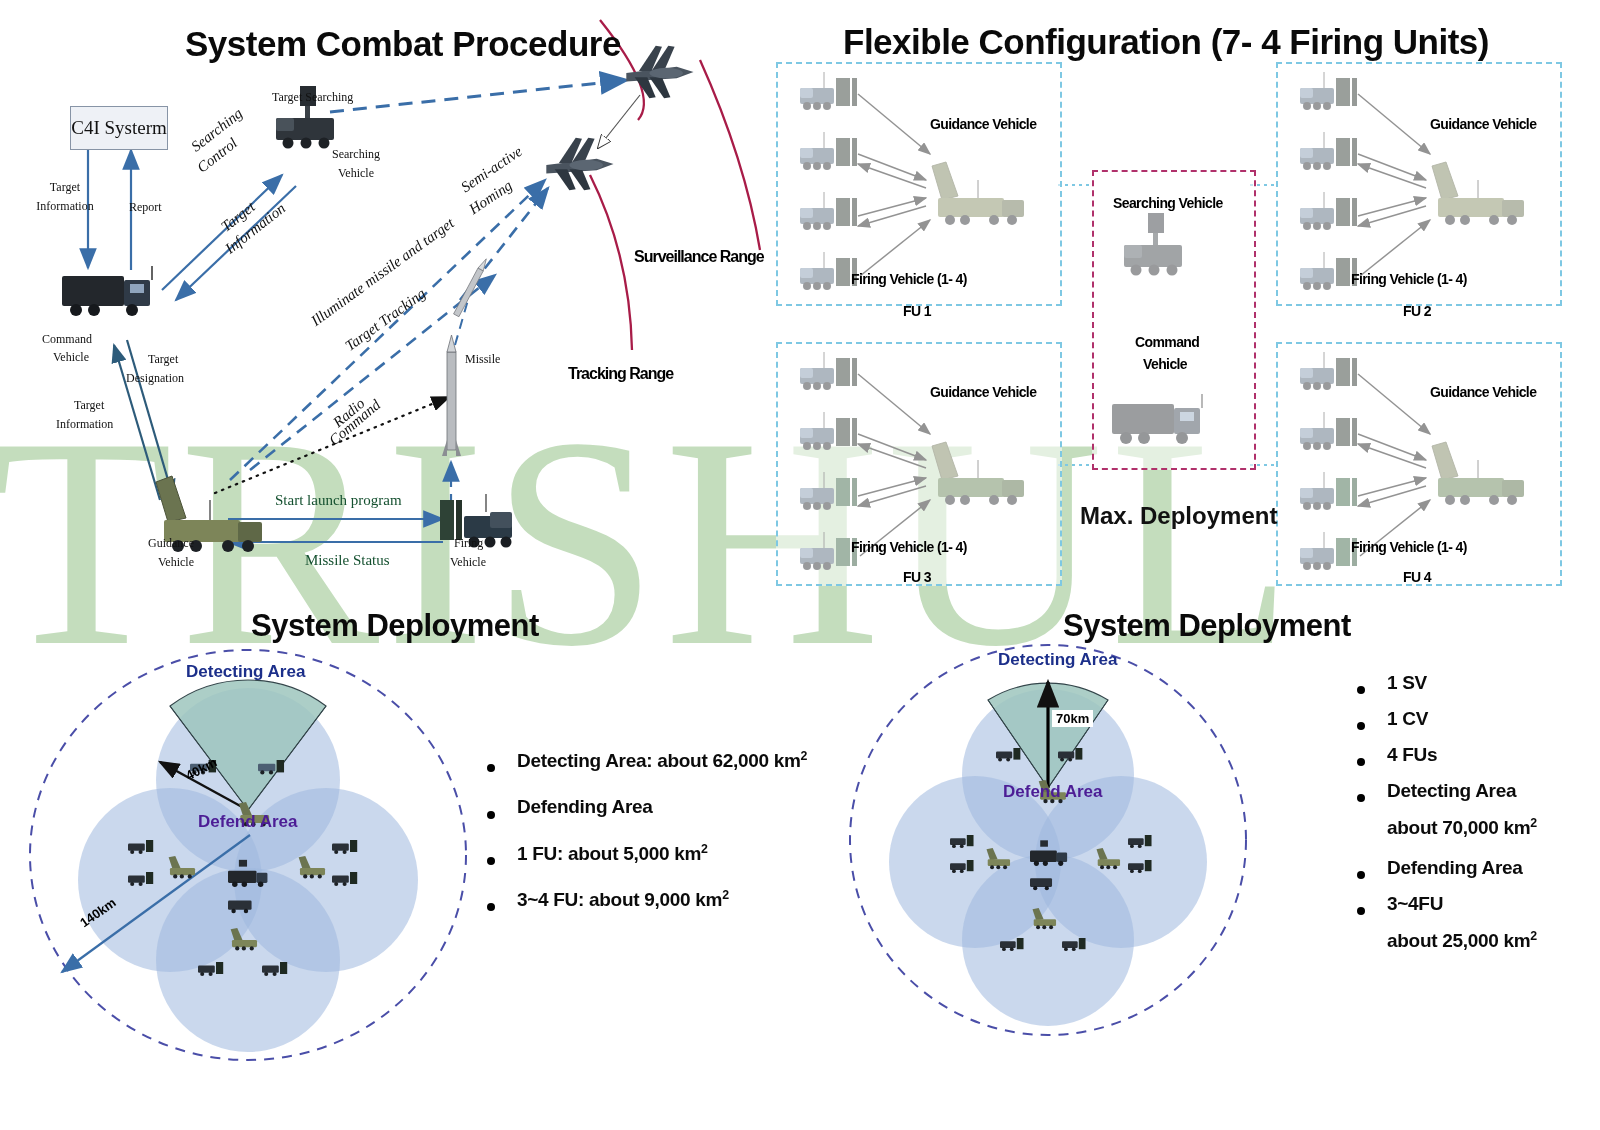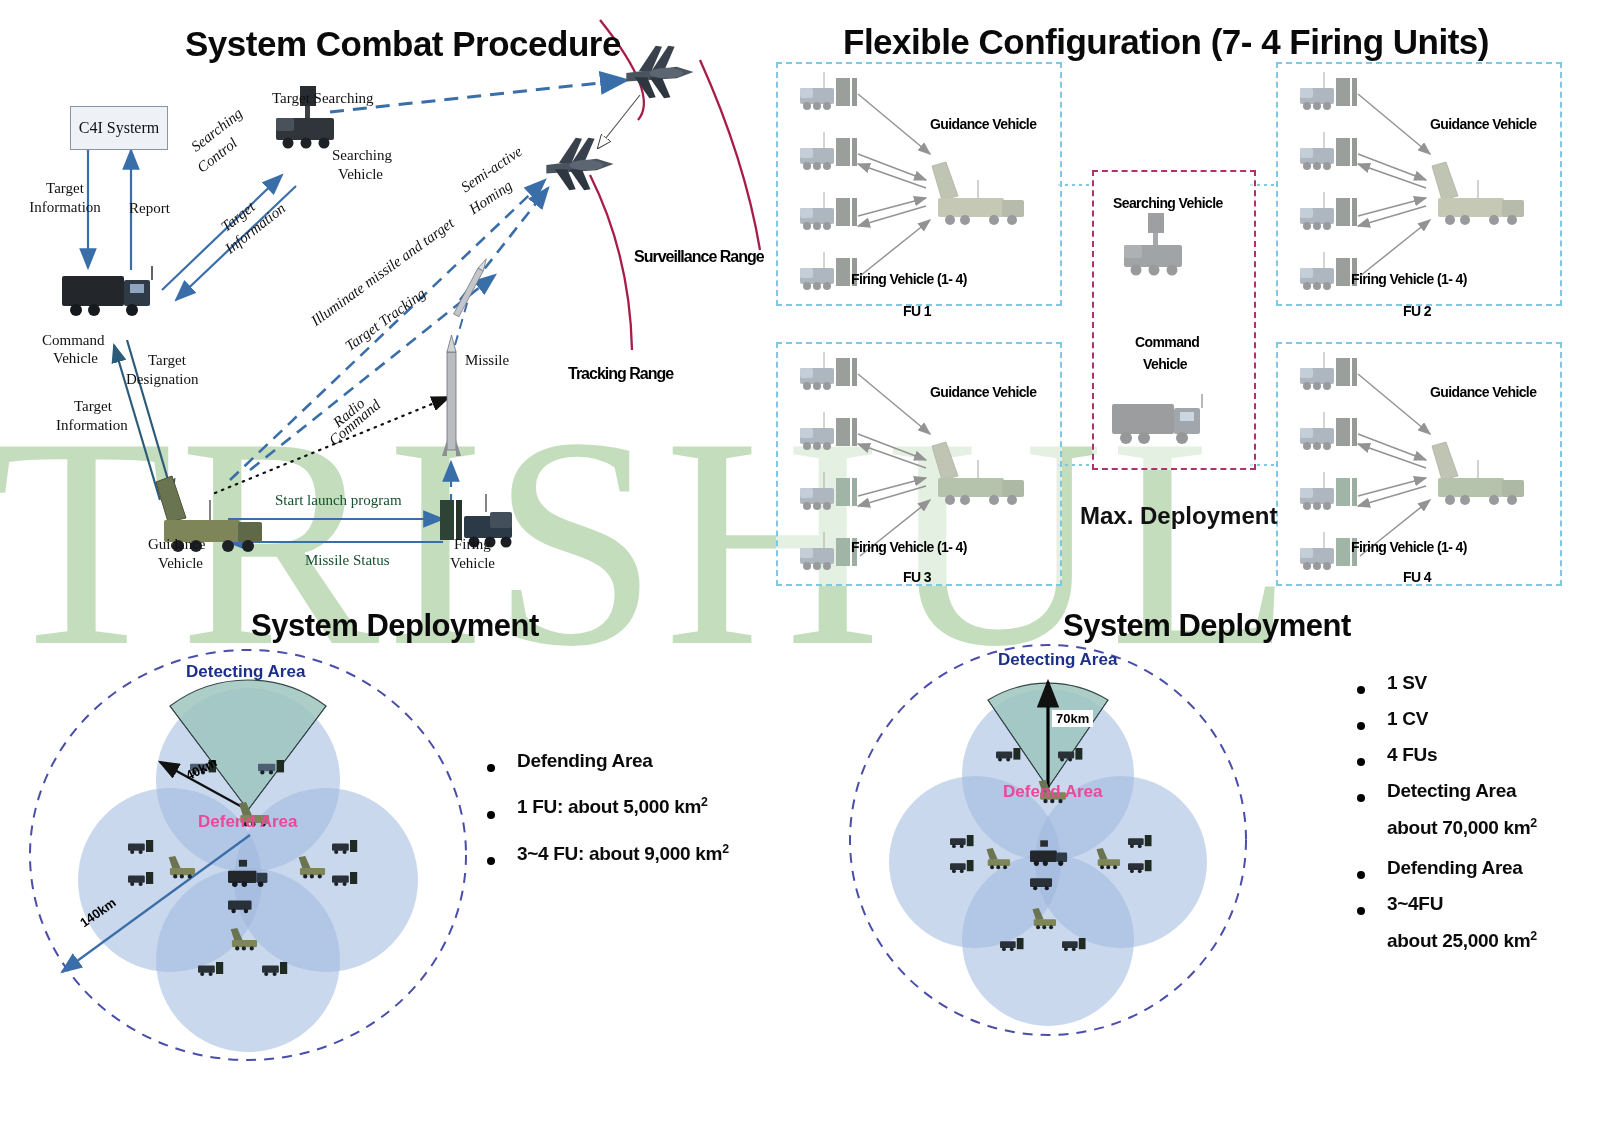--- a/index.html
+++ b/index.html
@@ -21,49 +21,49 @@
   
   .t{position:absolute; z-index:5; white-space:nowrap;}
 
   .title{
     font-family:"Liberation Sans", sans-serif; font-weight:bold;
     color:#0a0a0a; letter-spacing:-.5px;margin-top:20px;
   }
   .h1{font-size:35px;}
   .h2{font-size:31px;}
 
-  .lbl-serif{font-family:"Liberation Serif", serif; font-size:15px; color:#111; text-align:center;}
+  .lbl-serif{font-family:"Liberation Serif", serif; font-size:12px; color:#111; text-align:center;}
   .lbl-serif-i{font-family:"Liberation Serif", serif; font-size:15px; color:#111; font-style:italic;}
   .lbl-green{font-family:"Liberation Serif", serif; font-size:15px; color:#14502f;}
   .rng{font-family:"Liberation Sans", sans-serif; font-weight:bold; font-size:16px; color:#000000;
        letter-spacing:-1px;}
 
   .c4i-box{
     position:absolute; z-index:5; border:1px solid #8794a6; background:#eef1f6;
     display:flex; align-items:center; justify-content:center;
-    font-family:"Liberation Serif", serif; font-size:16px; color:#111;
+    font-family:"Liberation Serif", serif; font-size:19px; color:#111;
   }
 
   
   .fu-box{position:absolute; z-index:4; border:2px dashed #7ec8e3; background:rgba(255,255,255,.55);}
   .sv-box{position:absolute; z-index:4; border:2px dashed #b0316b; background:rgba(255,255,255,.55);}
   .fu-cap{position:absolute; z-index:6; font-family:"Liberation Sans",sans-serif;
           font-weight:bold; font-size:14px; color:#000; letter-spacing:-.6px; text-align:center;}
 
   .bullet-list{position:absolute; z-index:6;}
   .bullet-row{display:flex; align-items:flex-end; margin-bottom:19px;}
   .bullet-dot{width:8px;height:8px;border-radius:50%;background:#000;margin-top:8px;margin-right:22px;flex:0 0 auto;}
   .bullet-txt{font-family:"Liberation Sans",sans-serif;font-weight:bold;font-size:19px;color:#0b0b0b;
               letter-spacing:-.3px; line-height:22px;}
   .bullet-sub{font-family:"Liberation Sans",sans-serif;font-weight:bold;font-size:19px;color:#0b0b0b;
               letter-spacing:-.3px; margin:0 0 18px 30px;}
   .bl-tight .bullet-row{margin-bottom:14px;}
 
   .detect-lbl{font-family:"Liberation Sans",sans-serif;font-weight:bold;font-size:17px;color:#1c2f8a;}
-  .defend-lbl{font-family:"Liberation Sans",sans-serif;font-weight:bold;font-size:17px;color:#ec4899;}
+  .defend-lbl{font-family:"Liberation Sans",sans-serif;font-weight:bold;font-size:17px;color:#4c1d95;}
   .km-lbl{font-family:"Liberation Sans",sans-serif;font-weight:bold;font-size:13px;color:#000;}
   .km-box{background:#fff;padding:1px 4px;}
 
   sup{font-size:.65em; vertical-align:super;}
 </style>
 </head>
 <body>
 
 <div id="watermark">TRISHUL</div>
 
@@ -778,20 +778,24 @@
 <div class="t fu-cap" style="left:1143px; top:356px;">Vehicle</div>
 
 <div class="t detect-lbl" style="left:186px; top:662px;">Detecting Area</div>
 <div class="t defend-lbl" style="left:198px; top:812px;">Defend Area</div>
 <div class="t km-lbl" style="left:183px; top:770px; transform:rotate(-28deg); transform-origin:left top;">40km</div>
 <div class="t km-lbl" style="left:77px; top:918px; transform:rotate(-35deg); transform-origin:left top;">140km</div>
 
 <div class="bullet-list" style="left:487px; top:745px;">
   <div class="bullet-row">
     <span class="bullet-dot"></span>
+    <span class="bullet-txt"><span>Detecting Area: about 62,000 km</span><sup>2</sup></span>
+  </div>
+  <div class="bullet-row">
+    <span class="bullet-dot"></span>
     <span class="bullet-txt"><span>Defending Area</span><sup></sup></span>
   </div>
   <div class="bullet-row">
     <span class="bullet-dot"></span>
     <span class="bullet-txt"><span>1 FU: about 5,000 km</span><sup>2</sup></span>
   </div>
   <div class="bullet-row">
     <span class="bullet-dot"></span>
     <span class="bullet-txt"><span>3~4 FU: about 9,000 km</span><sup>2</sup></span>
   </div>

